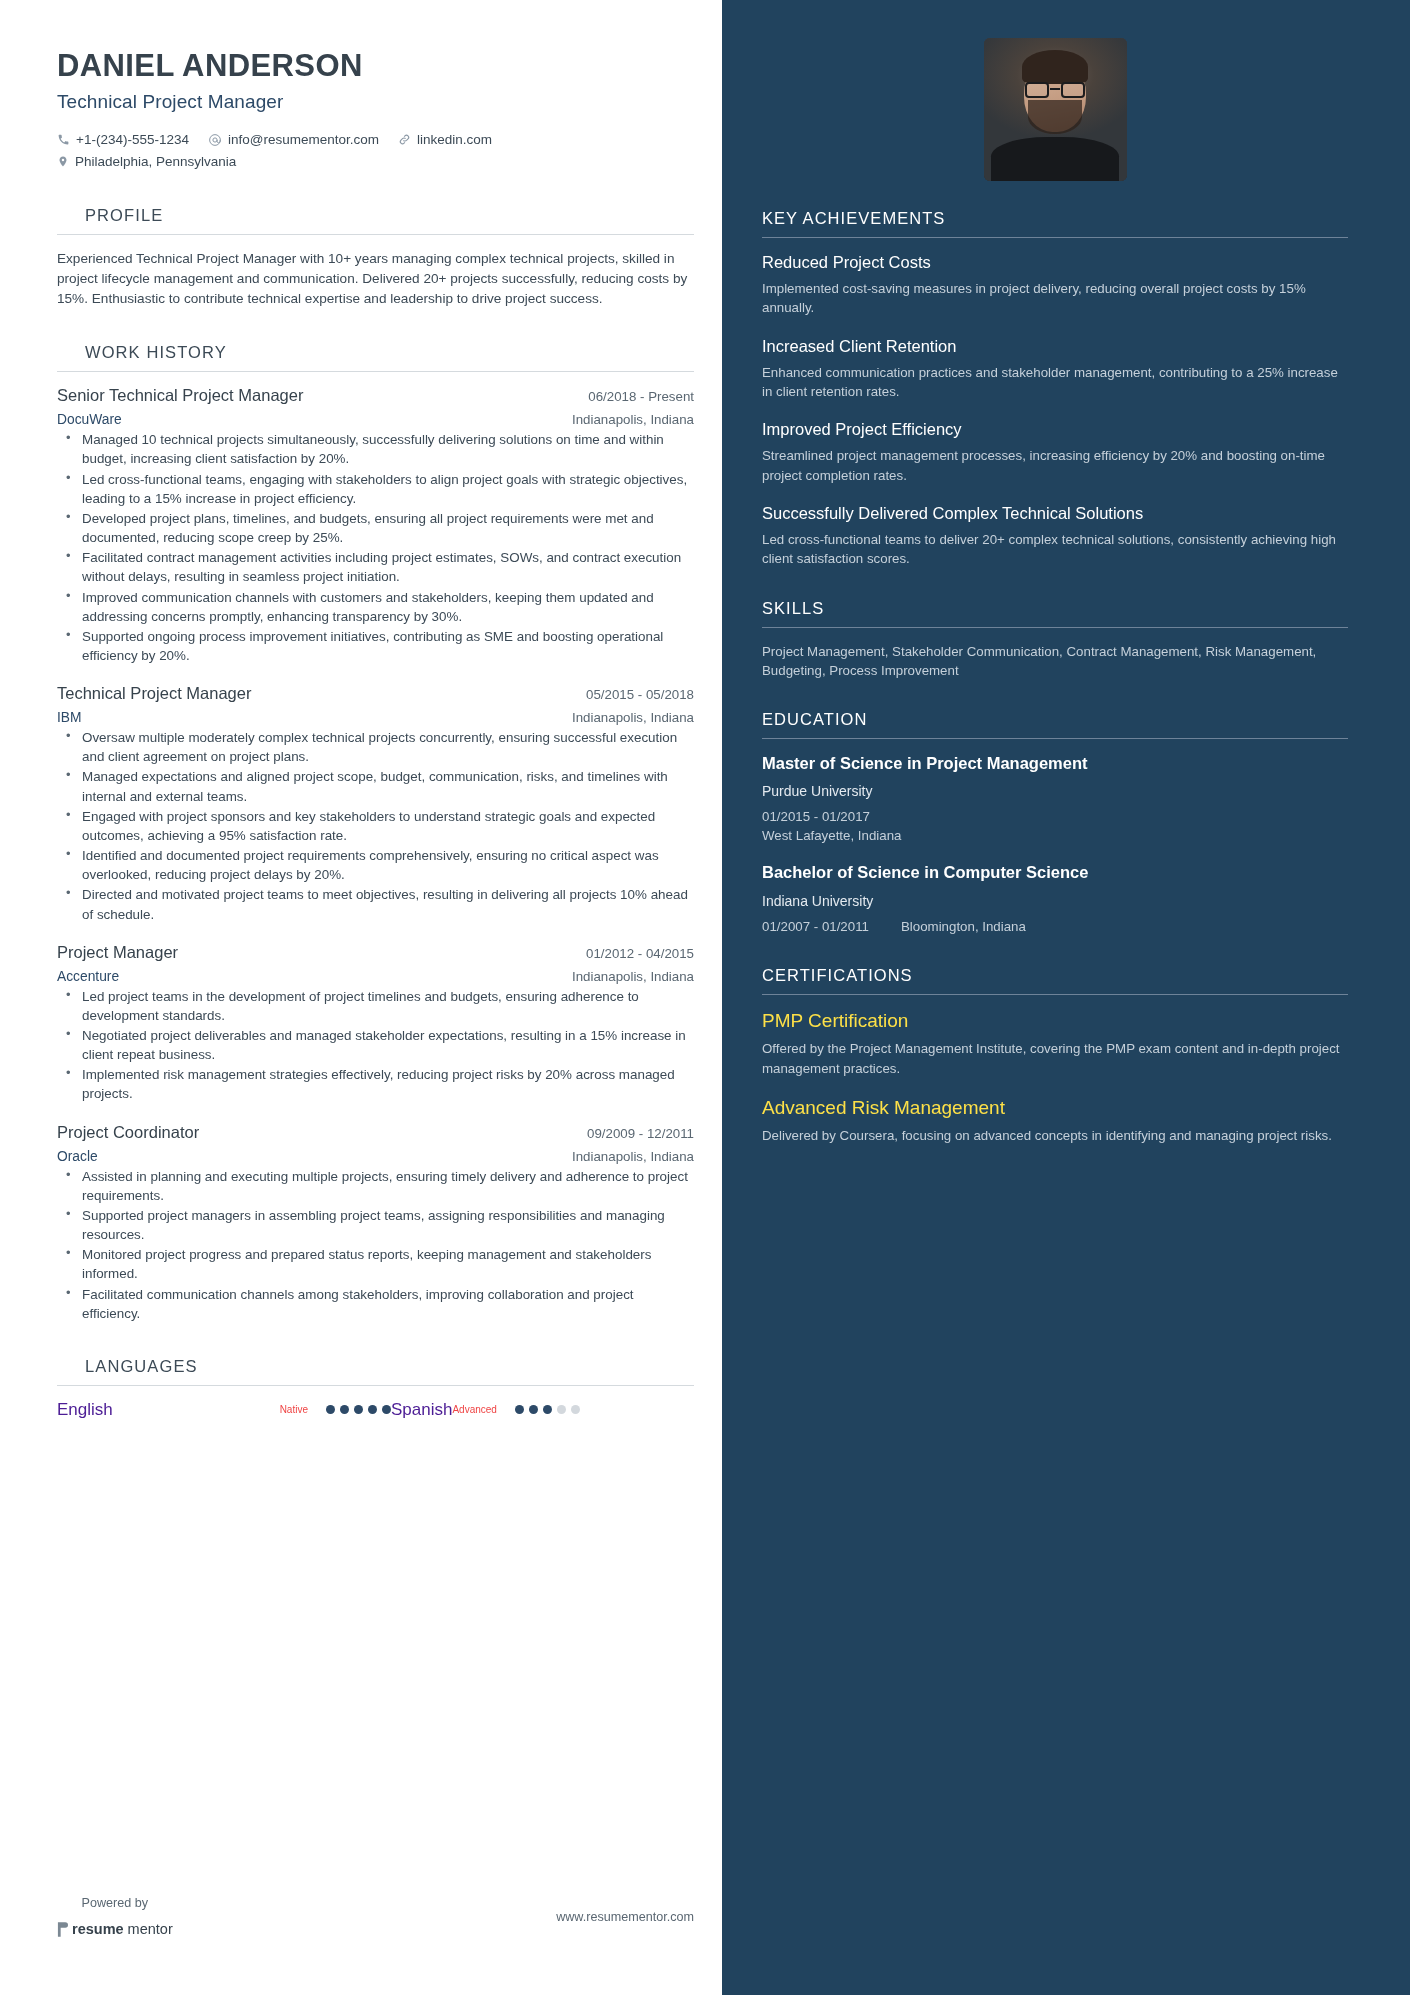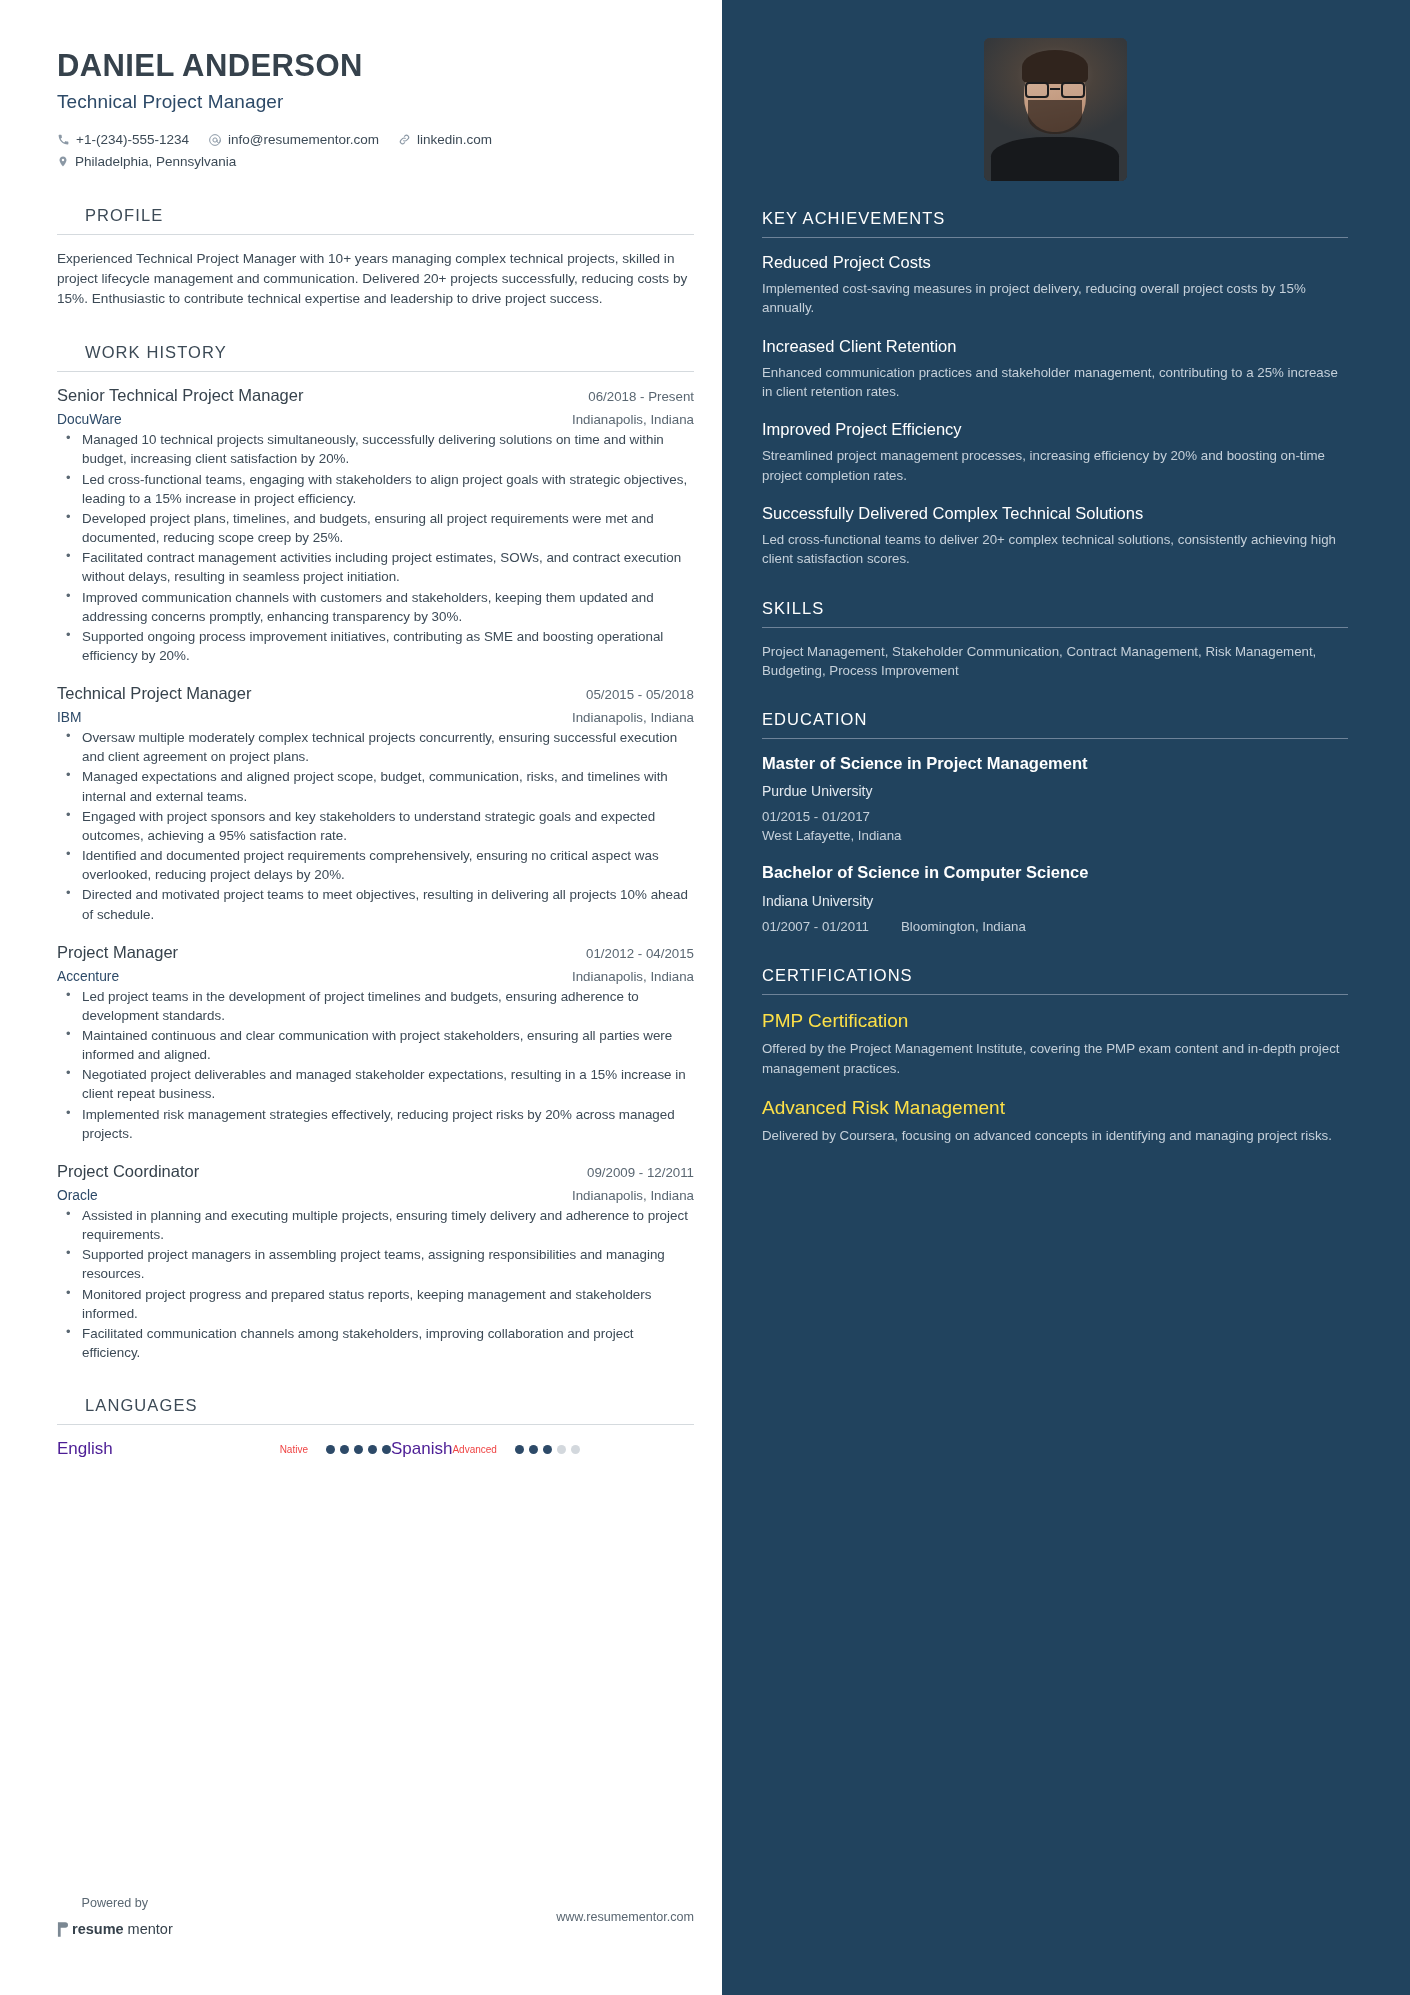--- a/index.html
+++ b/index.html
@@ -394,21 +394,20 @@
       <div class="job-row">
         <span class="job-title">Project Manager</span>
         <span class="job-dates">01/2012 - 04/2015</span>
       </div>
       <div class="job-row2">
         <span class="job-company">Accenture</span>
         <span class="job-location">Indianapolis, Indiana</span>
       </div>
       <ul class="bullets">
         <li>Led project teams in the development of project timelines and budgets, ensuring adherence to development standards.</li>
-              <li>Maintained continuous and clear communication with project stakeholders, ensuring all parties were informed and aligned.</li>
               <li>Negotiated project deliverables and managed stakeholder expectations, resulting in a 15% increase in client repeat business.</li>
               <li>Implemented risk management strategies effectively, reducing project risks by 20% across managed projects.</li>
       </ul>
     </div>
     <div class="job">
       <div class="job-row">
         <span class="job-title">Project Coordinator</span>
         <span class="job-dates">09/2009 - 12/2011</span>
       </div>
       <div class="job-row2">

